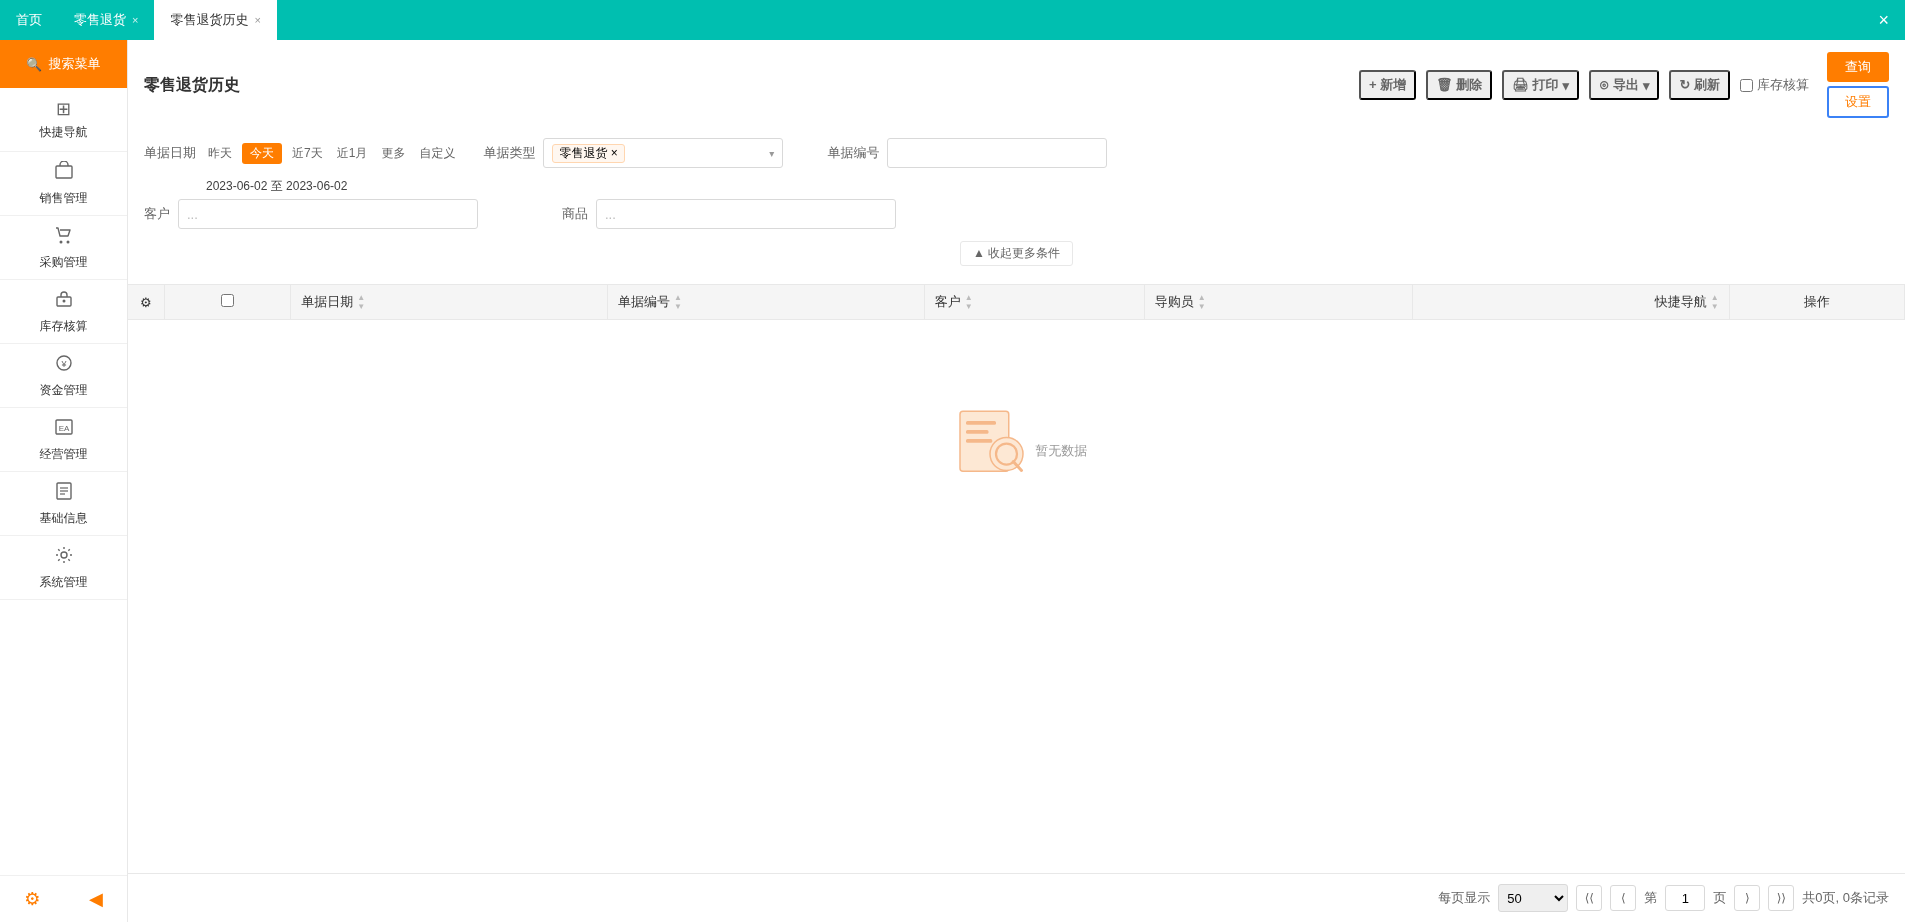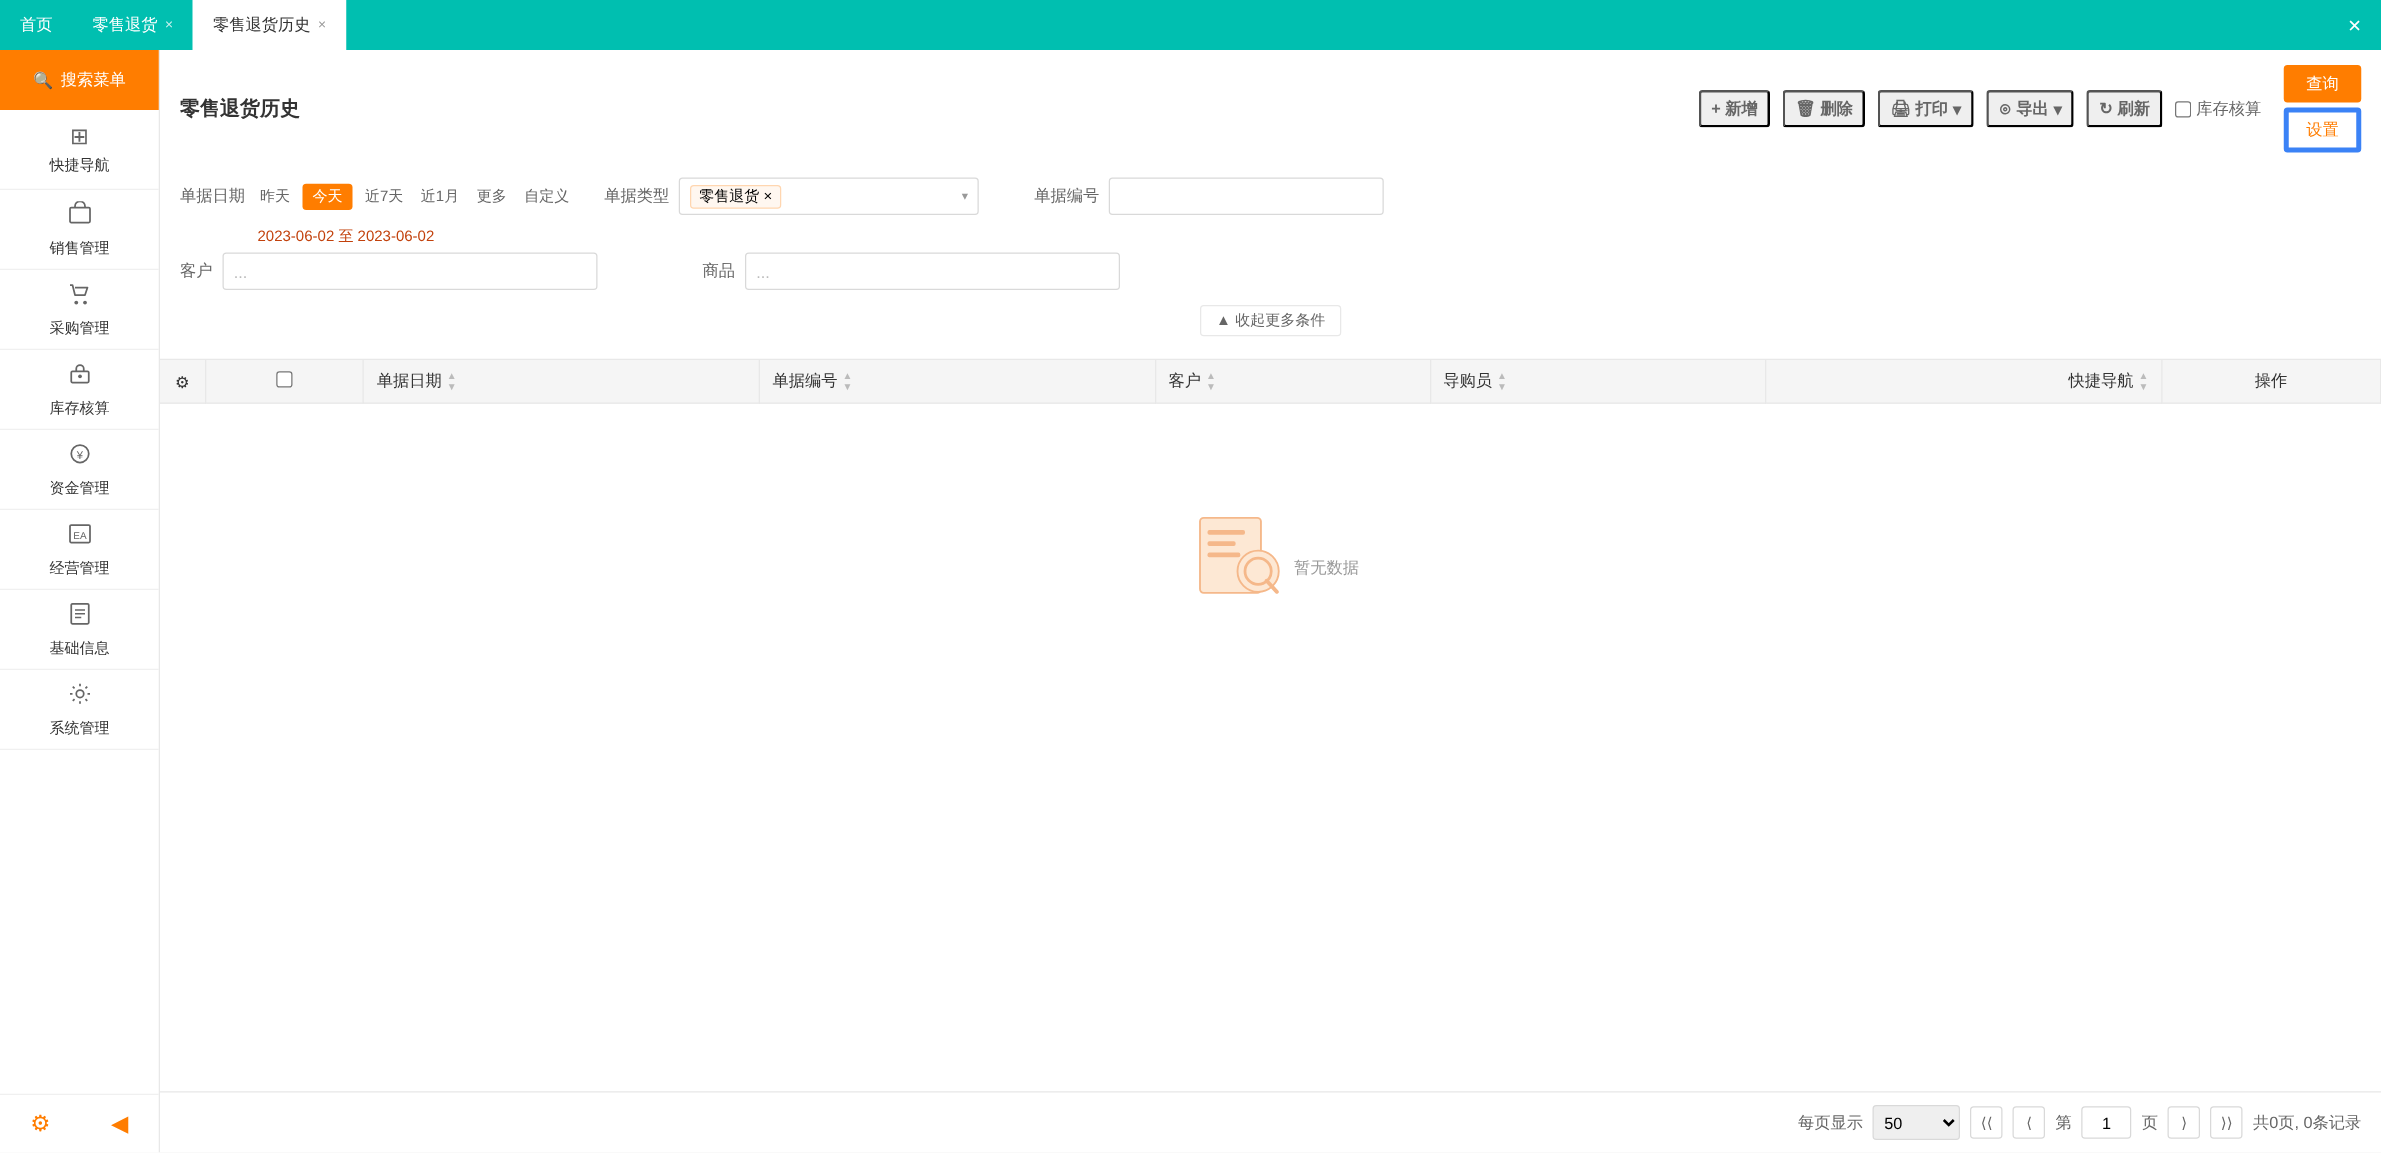--- a/index.html
+++ b/index.html
@@ -153,21 +153,21 @@
       color: #fff;
       border: none;
       padding: 6px 18px;
       border-radius: 3px;
       font-size: 13px;
       cursor: pointer;
     }
     .btn-set {
       background: #fff;
       color: #ff7d00;
-      border: 4px solid #3b82f6;
+      border: 2px solid #3b82f6;
       padding: 5px 14px;
       border-radius: 3px;
       font-size: 13px;
       cursor: pointer;
     }
     .display-toggle {
       display: flex;
       align-items: center;
       gap: 4px;
       font-size: 13px;
@@ -208,21 +208,21 @@
       padding: 2px 4px;
     }
     .date-opt.active {
       background: #ff7d00;
       color: #fff;
       border-radius: 3px;
       padding: 2px 8px;
     }
     .date-range {
       font-size: 12px;
-      color: #c2410c;
+      color: #404040;
     }
     .filter-select {
       min-width: 200px;
       height: 30px;
       border: 1px solid #d9d9d9;
       border-radius: 3px;
       padding: 0 8px;
       font-size: 13px;
       display: flex;
       align-items: center;

